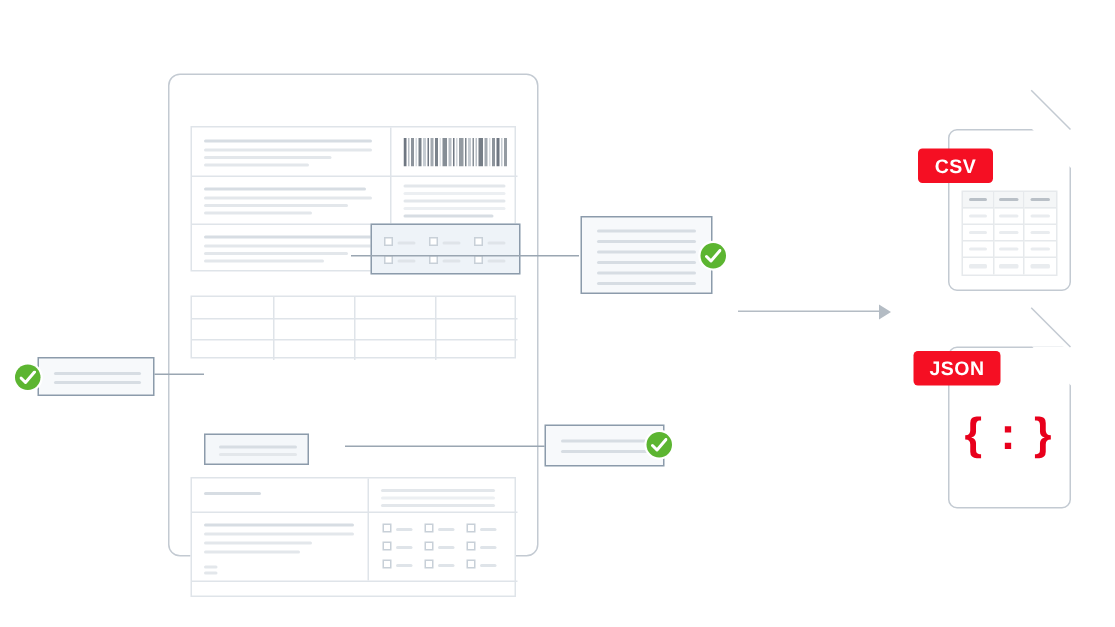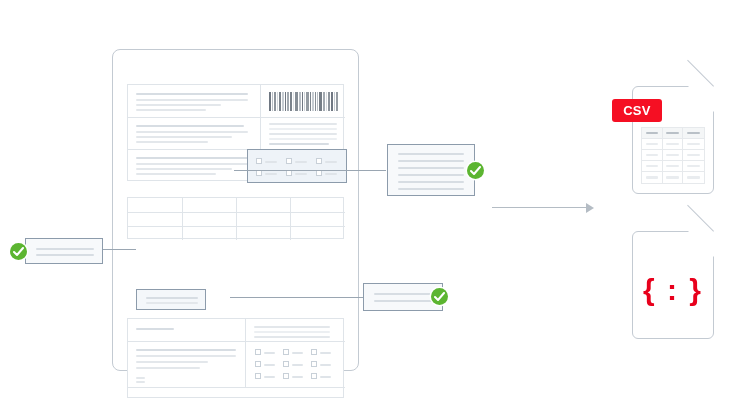--- a/index.html
+++ b/index.html
@@ -302,14 +302,15 @@
     </div>
   </div>
   <div class="badge" style="left:612px;top:99px;width:50px;height:23px;">CSV</div>
 
   <div class="file" style="left:632px;top:231px;">
     <div class="file-body"></div>
     <div class="fold-tri"></div>
     <div class="fold-diag"></div>
     <div class="json-glyph" style="left:0;top:42px;width:82px;text-align:center;font-size:30px;">{ : }</div>
   </div>
+  <div class="badge" style="left:609px;top:234px;width:58px;height:23px;">JSON</div>
 
 </div>
 
 </body></html>

